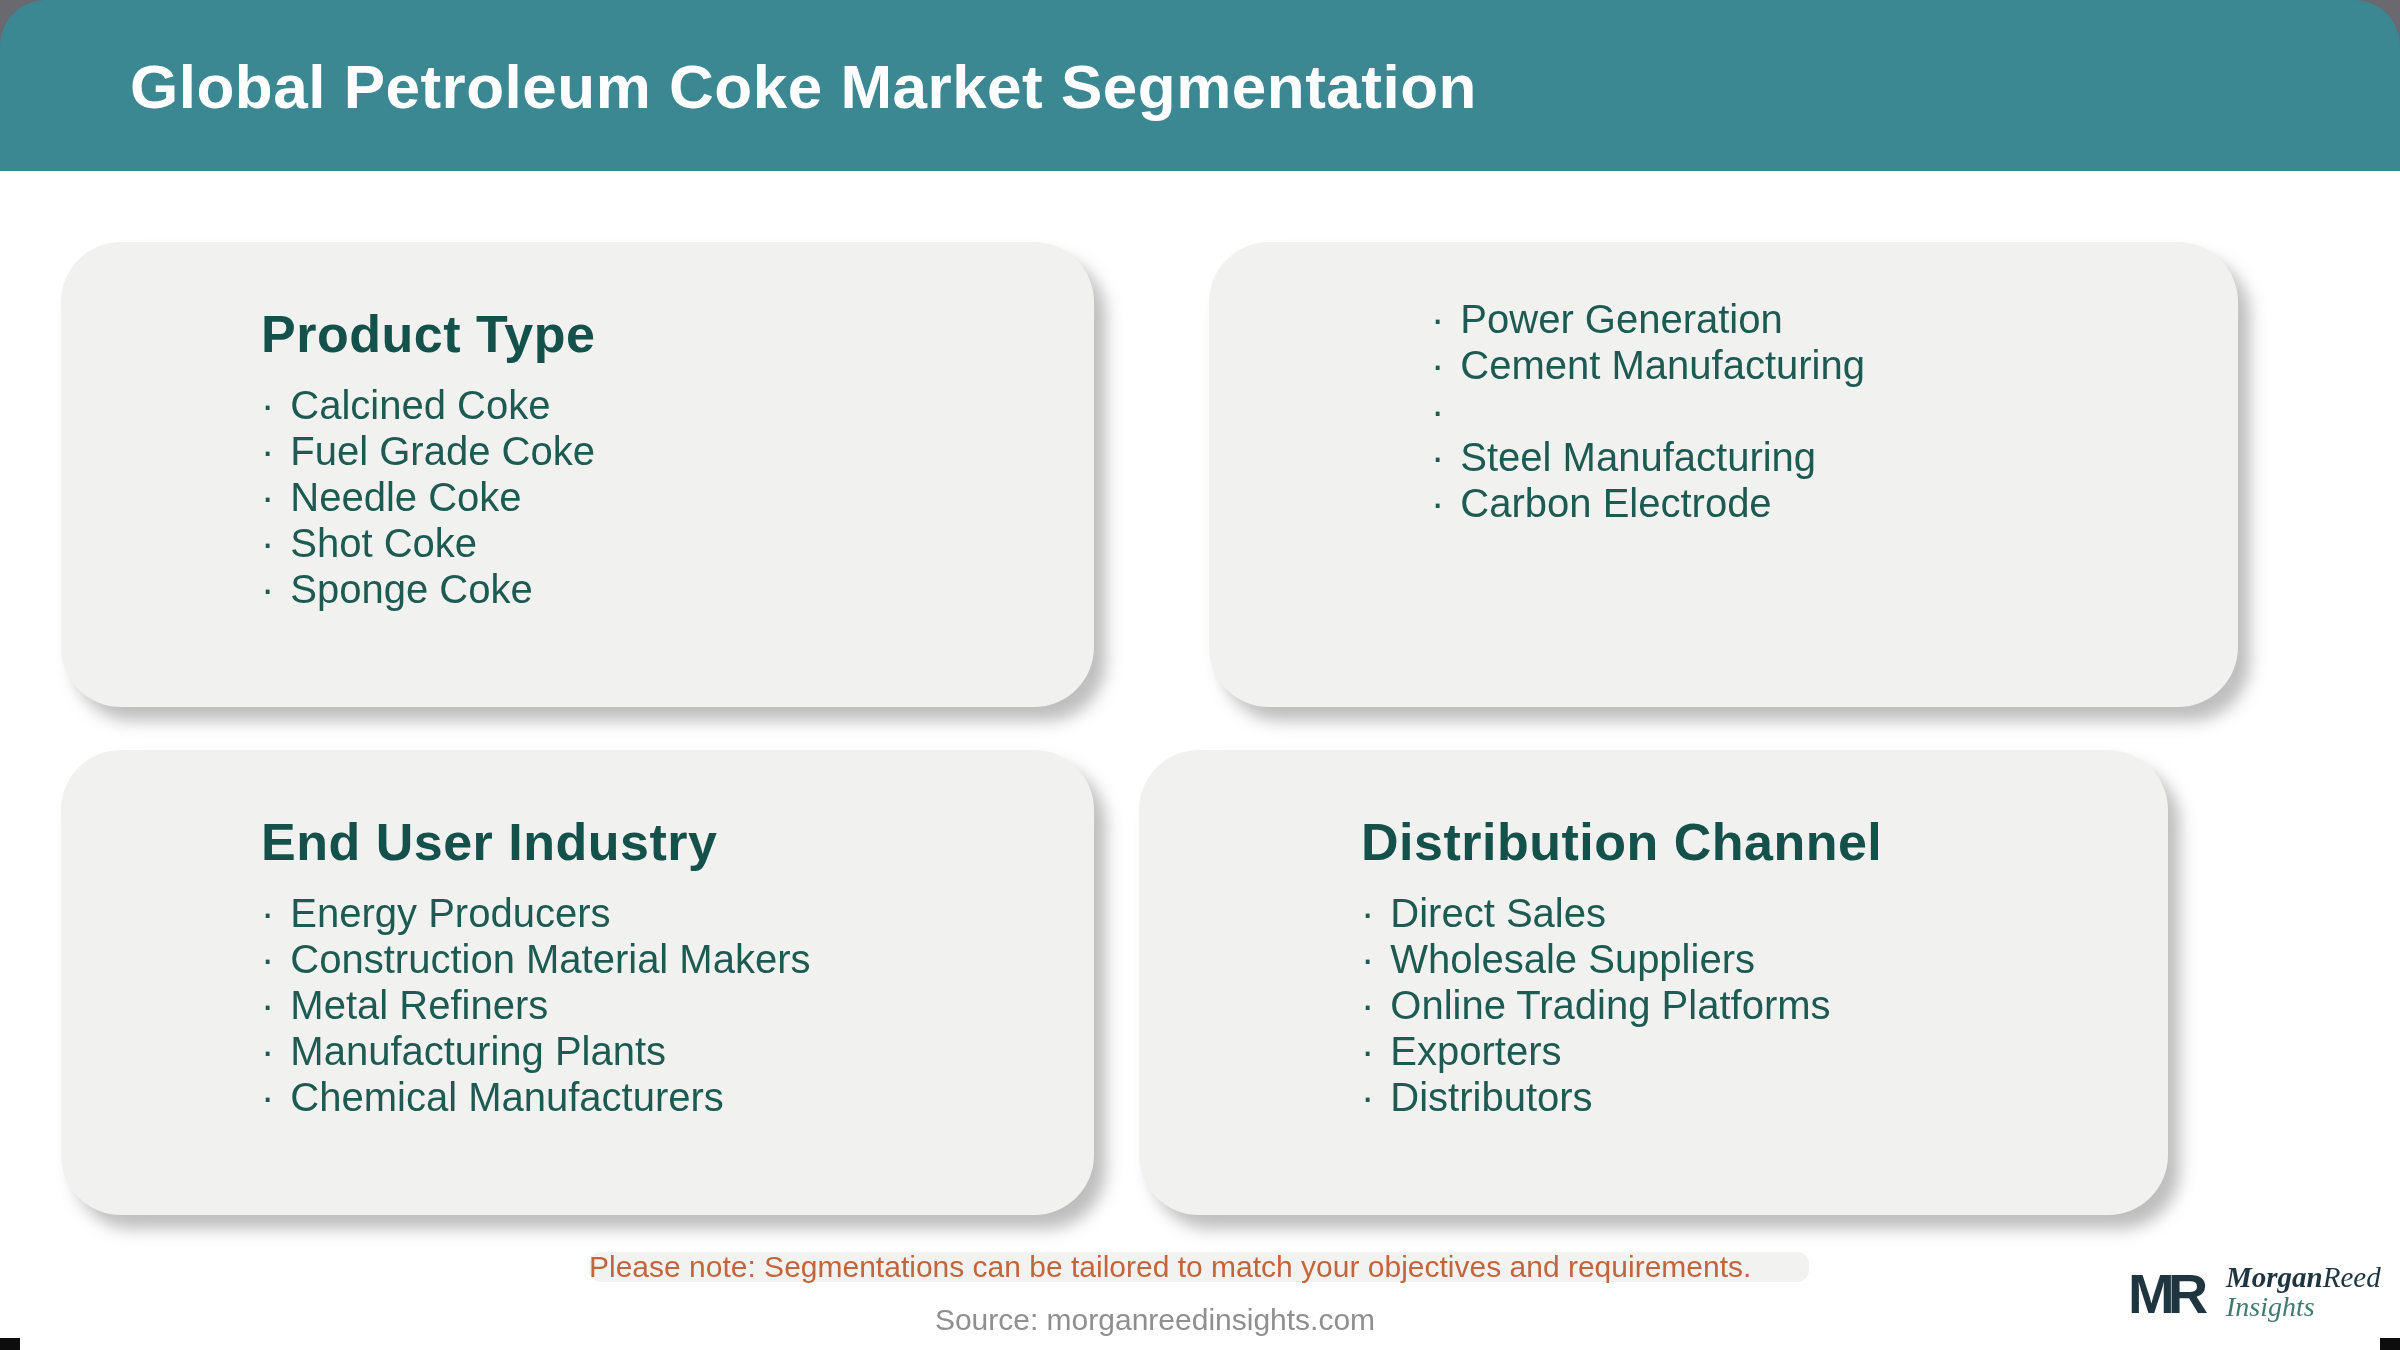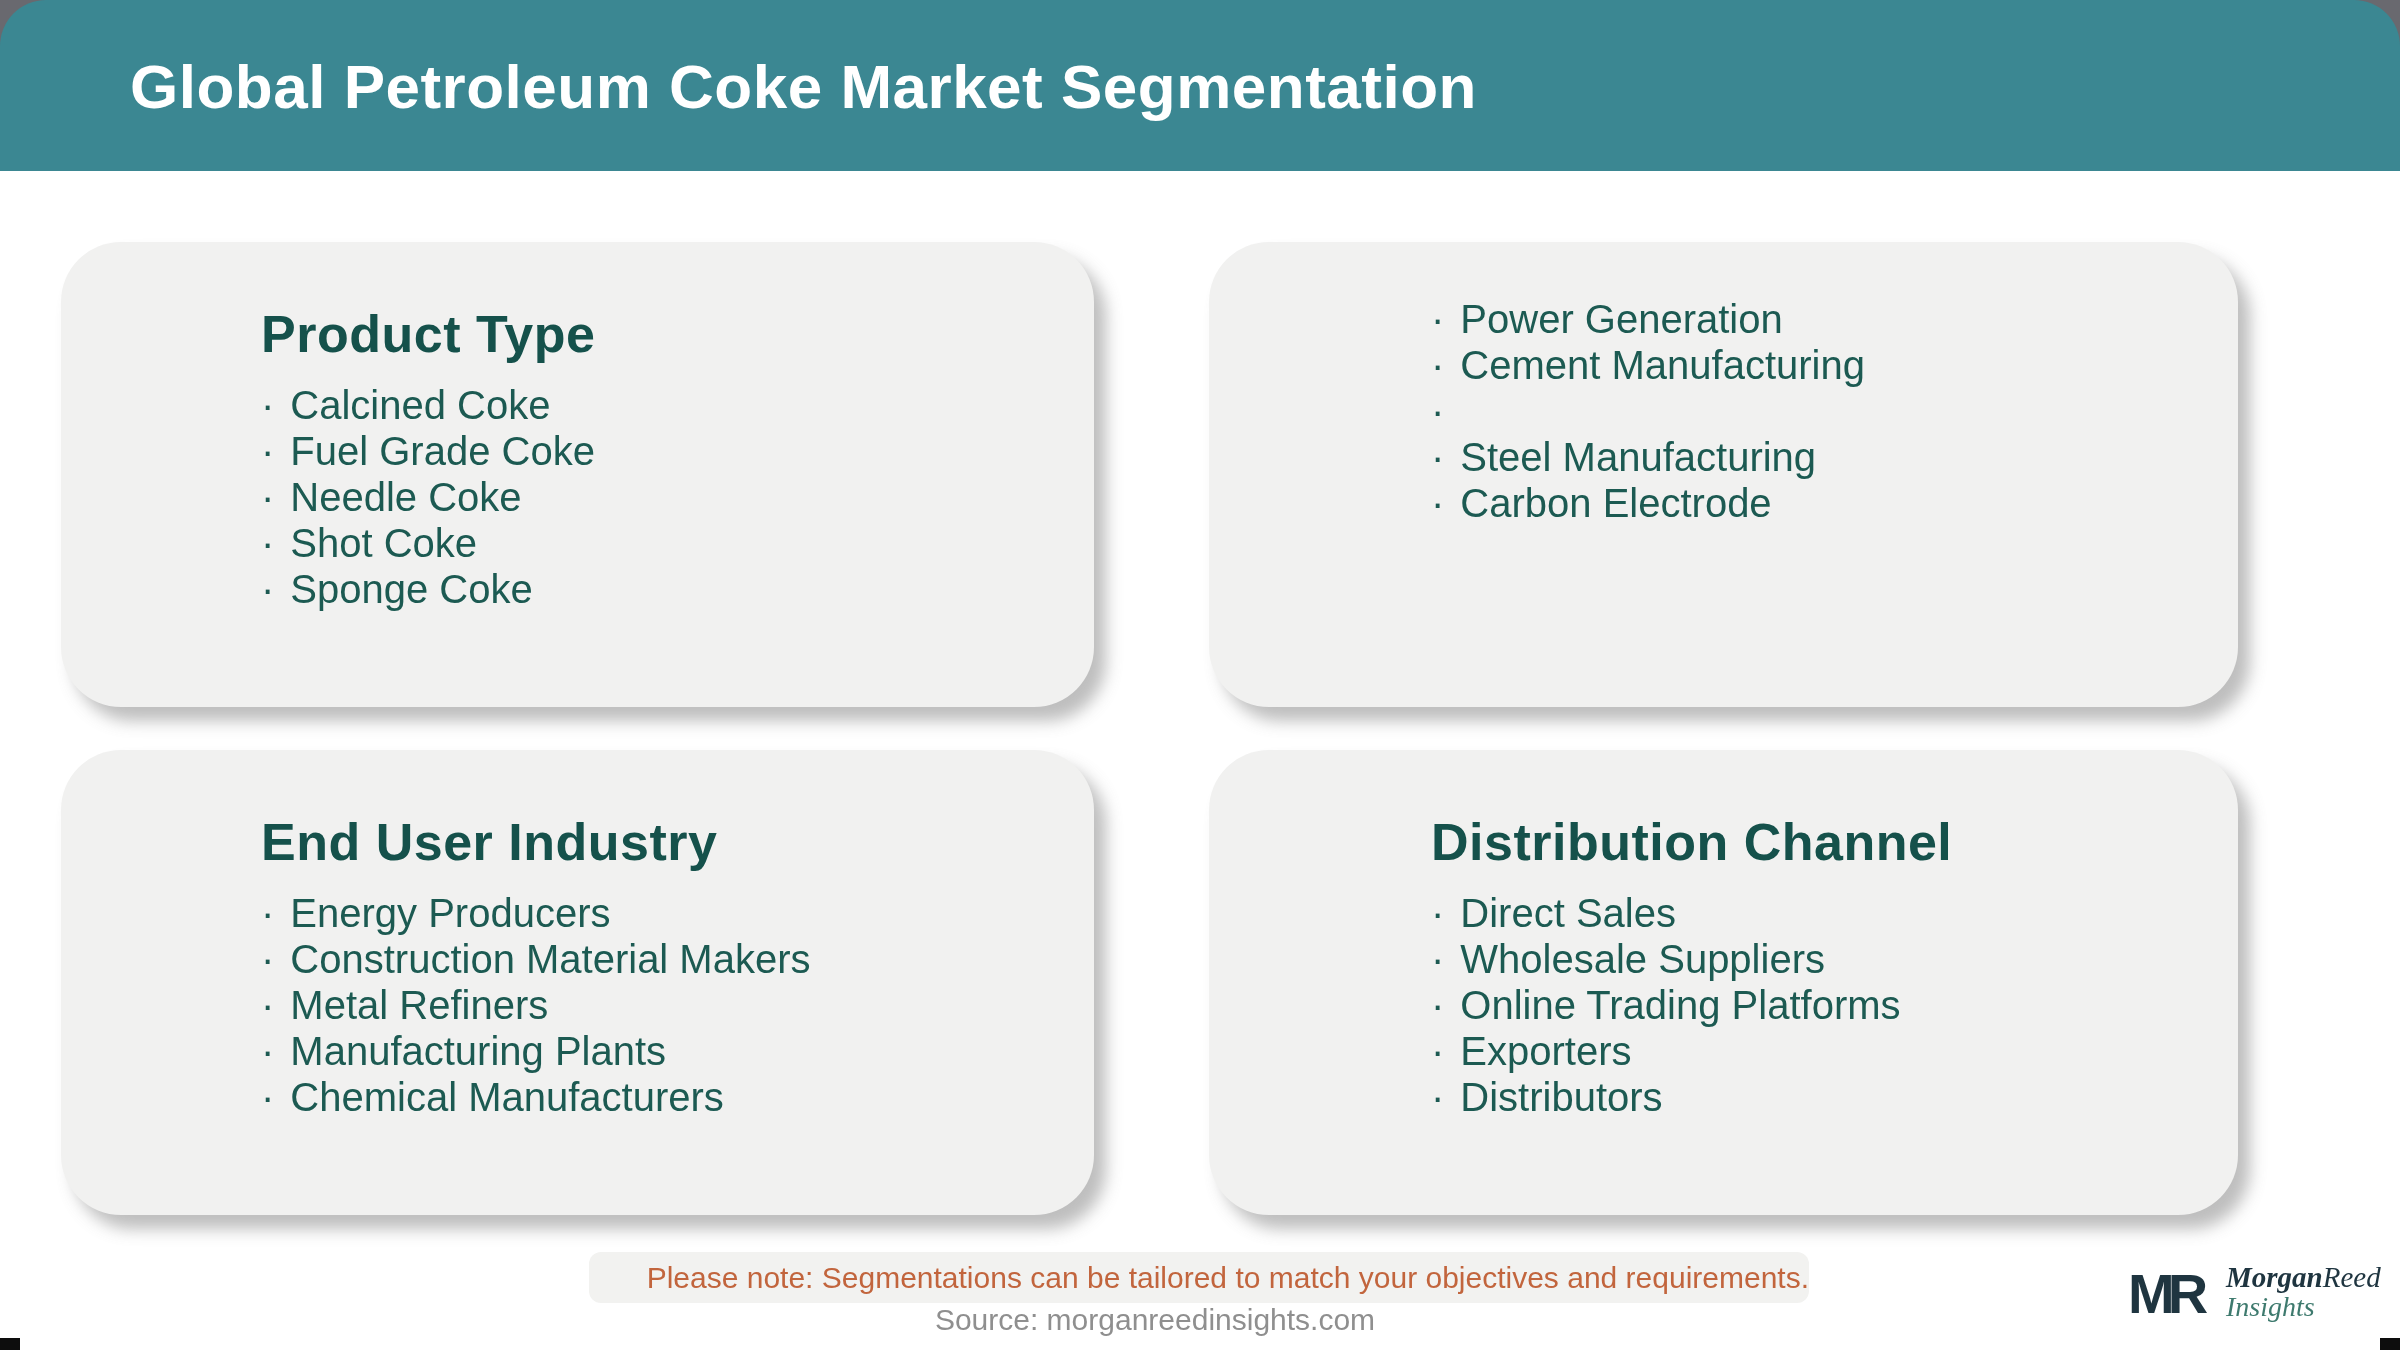--- a/index.html
+++ b/index.html
@@ -30,39 +30,39 @@
     position:absolute;
     background:var(--c-card_bg);
     border-radius:60px;
     box-shadow:12px 14px 16px rgba(110,110,110,0.45);
     box-sizing:border-box;
     padding-top:54px;
   }
   .card.c1{left:61px;top:242px;width:1033px;height:465px;padding-left:200px;}
   .card.c2{left:1209px;top:242px;width:1029px;height:465px;padding-left:222px;}
   .card.c3{left:61px;top:750px;width:1033px;height:465px;padding-left:200px;}
-  .card.c4{left:1209px;top:750px;width:1029px;height:465px;padding-left:222px;}
+  .card.c4{left:1139px;top:750px;width:1029px;height:465px;padding-left:222px;}
   .card h2{
     margin:8px 0 18px 0;
     font-size:52px;line-height:60px;font-weight:bold;
     color:var(--c-heading_text);
     letter-spacing:0.5px;
   }
   .card ul{list-style:none;margin:0;padding:0;}
   .card li{
     display:flex;align-items:baseline;
     height:46px;line-height:46px;
     font-size:40px;color:var(--c-list_text);
     white-space:nowrap;
   }
   .bullet{margin-right:16px;line-height:46px;}
   .note-band{
-    position:absolute;left:589px;top:1252px;width:1220px;height:51px;
+    position:absolute;left:589px;top:1252px;width:1220px;height:30px;
     background:var(--c-note_bg);border-radius:12px;
-    display:flex;align-items:center;justify-content:flex-end;
+    display:flex;align-items:center;justify-content:flex-start;
   }
   .note-band span{
     font-size:30px;color:var(--c-note_text);white-space:nowrap;
   }
   .source-line{
     position:absolute;left:0;top:1303px;width:2310px;
     text-align:center;font-size:30px;color:var(--c-source_text);
   }
   .brand{
     position:absolute;left:2130px;top:1262px;

